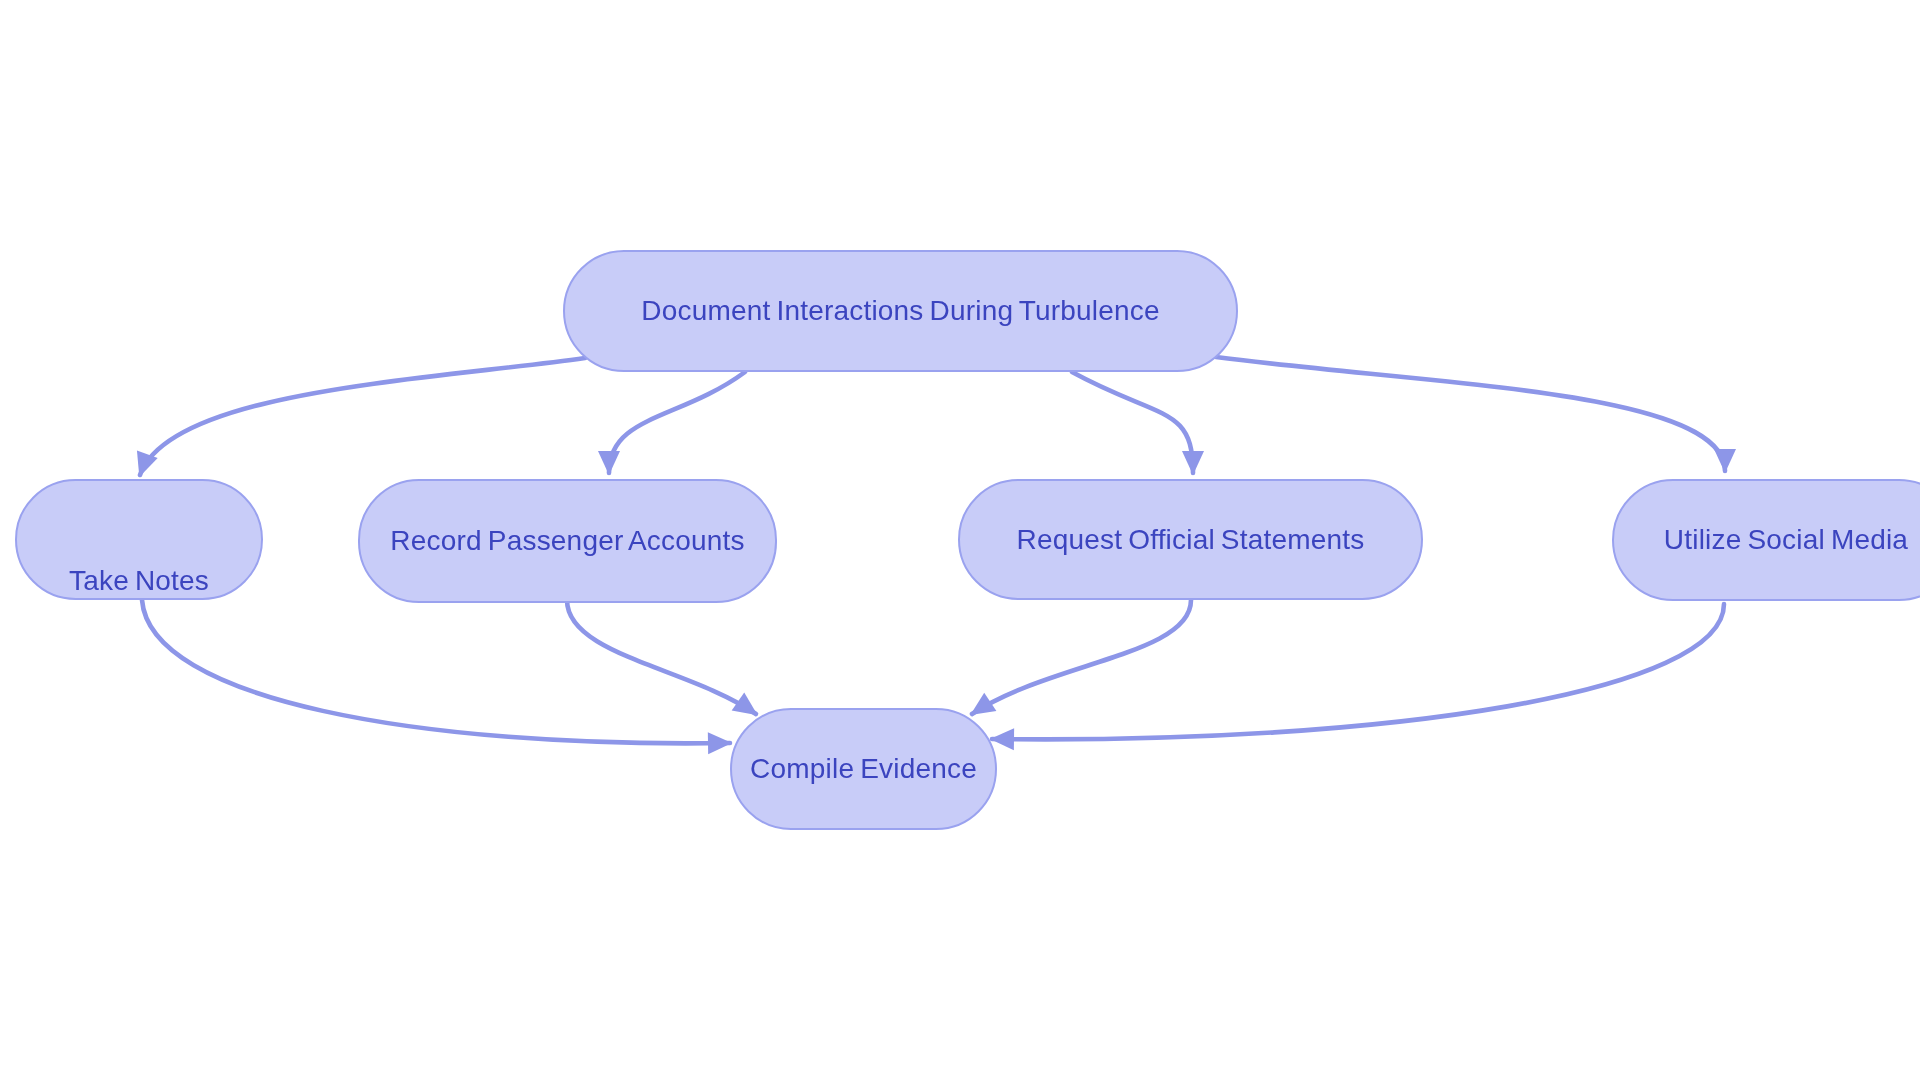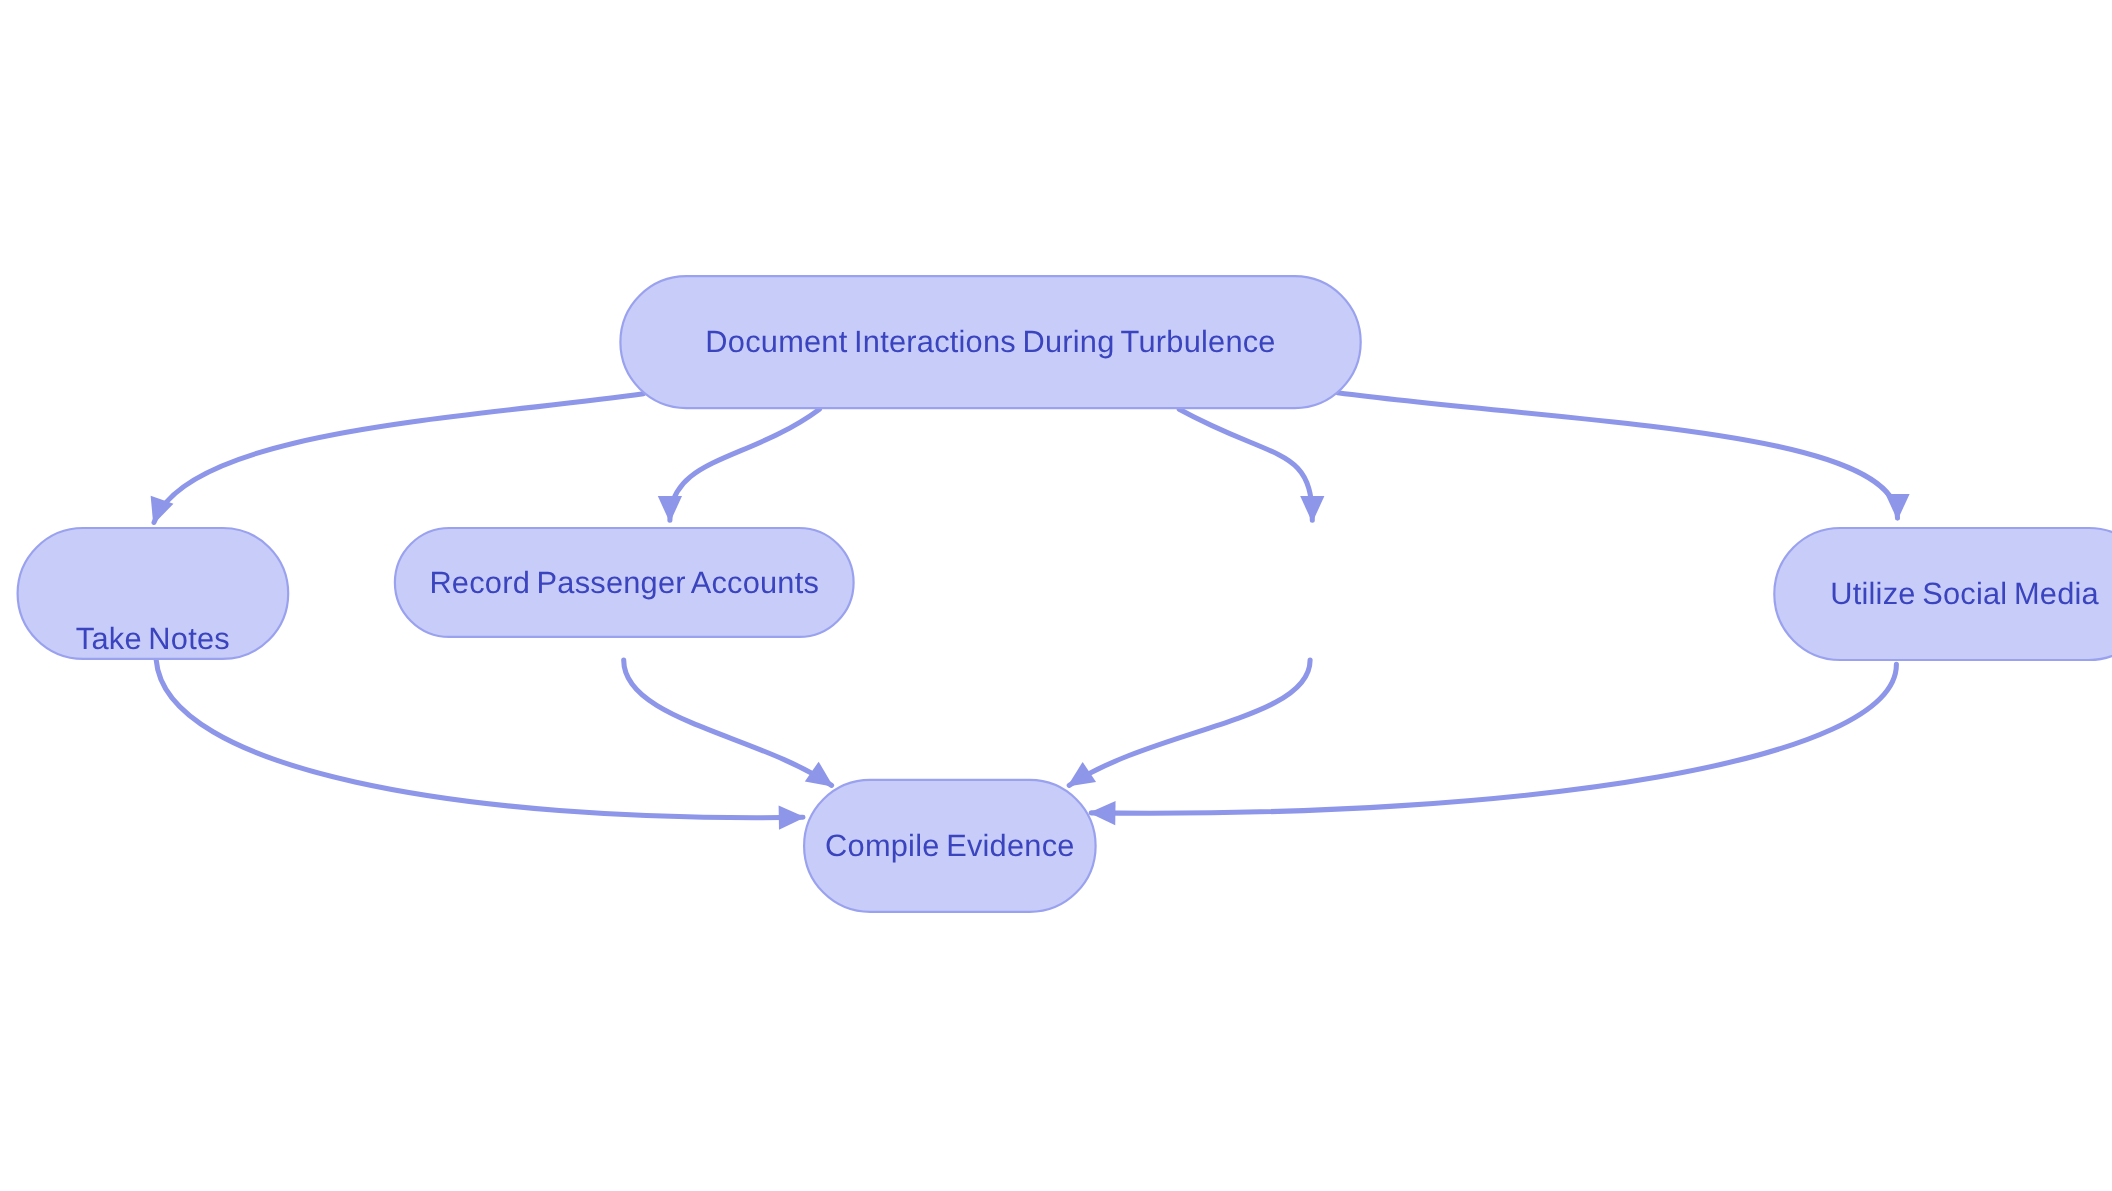--- a/index.html
+++ b/index.html
@@ -77,24 +77,27 @@
   </svg>
 
   <div class="node" style="left:563px; top:250px; width:675px; height:122px;">
     <span>Document Interactions During Turbulence</span>
   </div>
 
   <div class="node" style="left:15px; top:479px; width:248px; height:121px;align-items:flex-end;">
     <span>Take Notes</span>
   </div>
 
-  <div class="node" style="left:358px; top:479px; width:419px; height:101px;">
+  <div class="node" style="left:358px; top:479px; width:419px; height:124px;">
     <span>Record Passenger Accounts</span>
   </div>
 
+  <div class="node" style="left:958px; top:479px; width:465px; height:121px;">
+    <span>Request Official Statements</span>
+  </div>
 
   <div class="node" style="left:1612px; top:479px; width:348px; height:122px;">
     <span>Utilize Social Media</span>
   </div>
 
   <div class="node" style="left:730px; top:708px; width:267px; height:122px;">
     <span>Compile Evidence</span>
   </div>
 
 </div>

